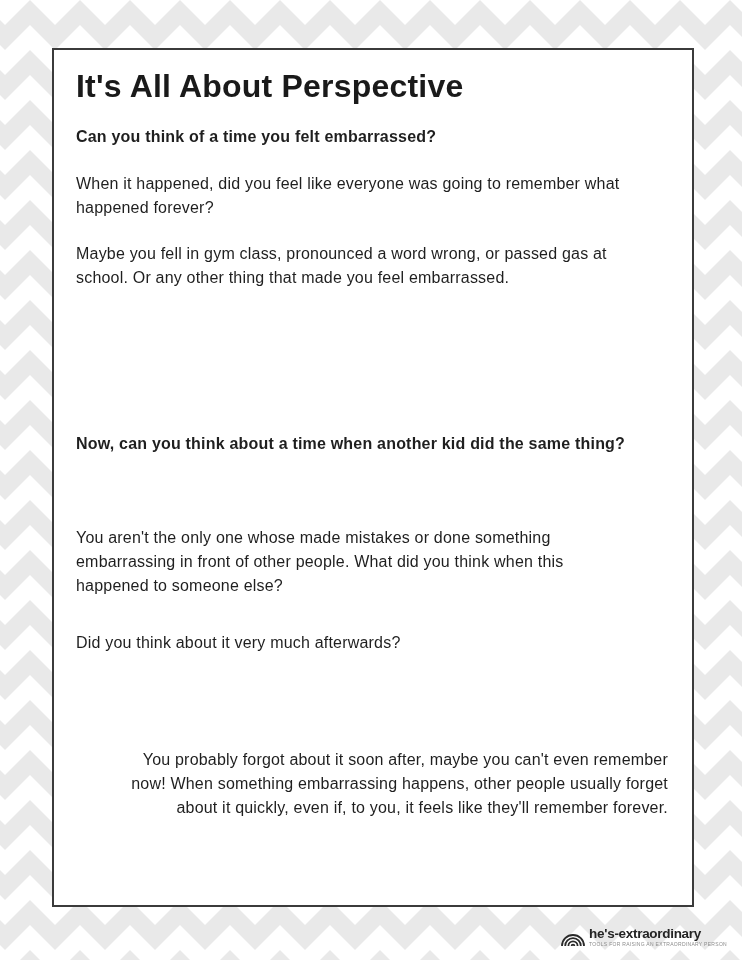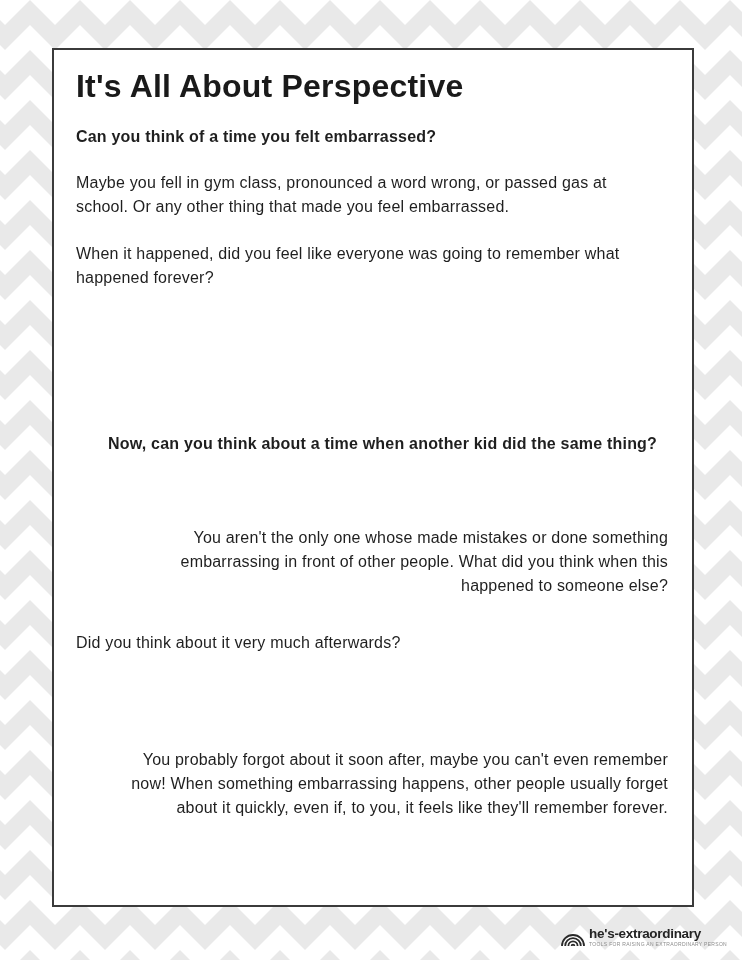--- a/index.html
+++ b/index.html
@@ -50,22 +50,22 @@
     font-size: 16px;
     line-height: 24px;
     letter-spacing: 0.2px;
     white-space: pre-line;
   }
   .question { font-weight: 700; }
   .mt-intro   { margin-top: 13px; }
   .mt-q1      { margin-top: 23px; }
   .mt-maybe   { margin-top: 22px; }
   .mt-when    { margin-top: 23px; }
-  .mt-q2      { margin-top: 142px; margin-left: 32px; }
-  .mt-notonly { margin-top: 70px; text-align: right; }
+  .mt-q2      { margin-top: 142px; }
+  .mt-notonly { margin-top: 70px; }
   .mt-after   { margin-top: 33px; }
   .mt-forgot  { margin-top: 93px; text-align: right; }
   .brand {
     position: absolute;
     right: 15px;
     top: 924px;
     display: flex;
     align-items: center;
     gap: 3px;
     z-index: 1;
@@ -100,25 +100,25 @@
     <rect width="742" height="960" fill="#ffffff"></rect>
     <rect width="742" height="960" fill="url(#chev)"></rect>
   </svg>
 
   <div class="card">
     <h1>It's All About Perspective</h1>
 
 
     <p class="question mt-q1">Can you think of a time you felt embarrassed?</p>
 
+    <p class="para mt-when">When it happened, did you feel like everyone was going to remember what
+happened forever?</p>
+
     <p class="para mt-maybe">Maybe you fell in gym class, pronounced a word wrong, or passed gas at
 school. Or any other thing that made you feel embarrassed.</p>
-
-    <p class="para mt-when">When it happened, did you feel like everyone was going to remember what
-happened forever?</p>
 
     <p class="question mt-q2">Now, can you think about a time when another kid did the same thing?</p>
 
     <p class="para mt-notonly">You aren't the only one whose made mistakes or done something
 embarrassing in front of other people.  What did you think when this
 happened to someone else?</p>
 
     <p class="para mt-after">Did you think about it very much afterwards?</p>
 
     <p class="para mt-forgot">You probably forgot about it soon after, maybe you can't even remember

